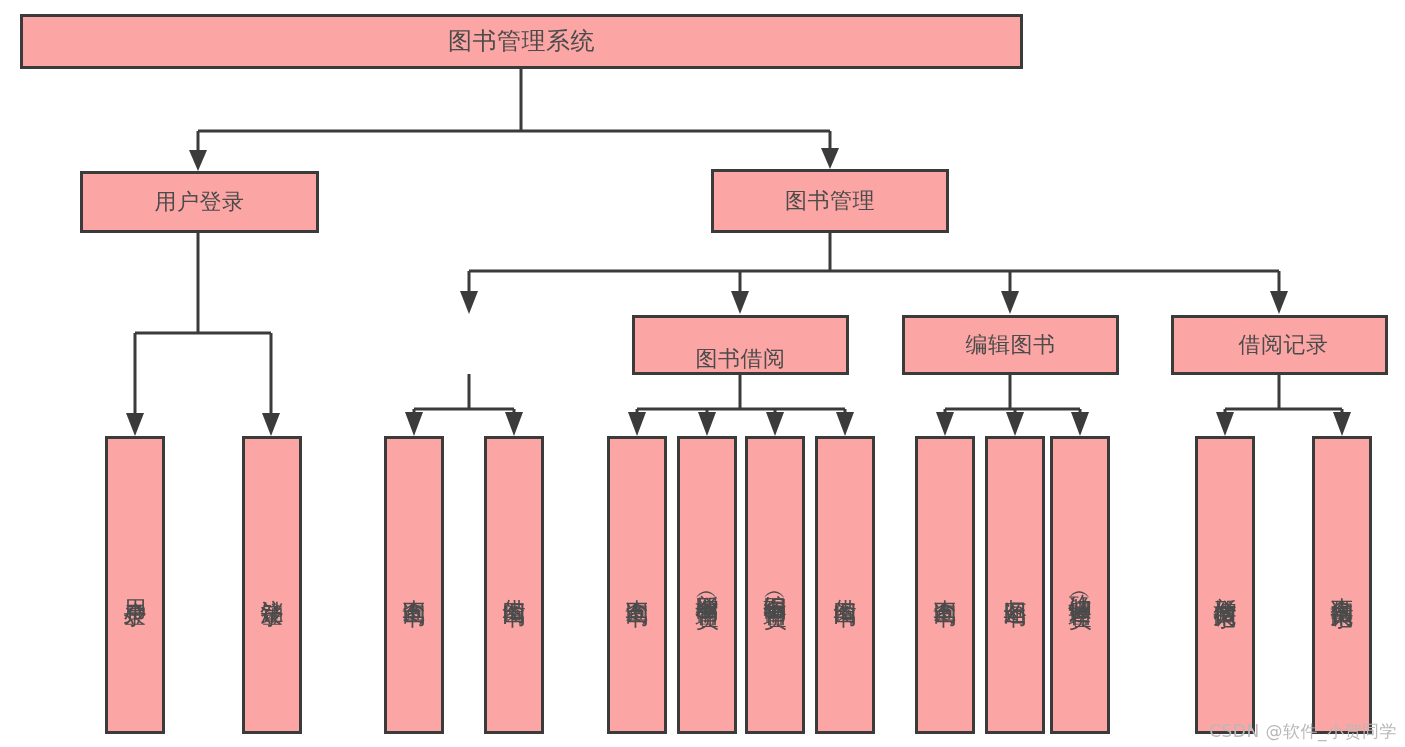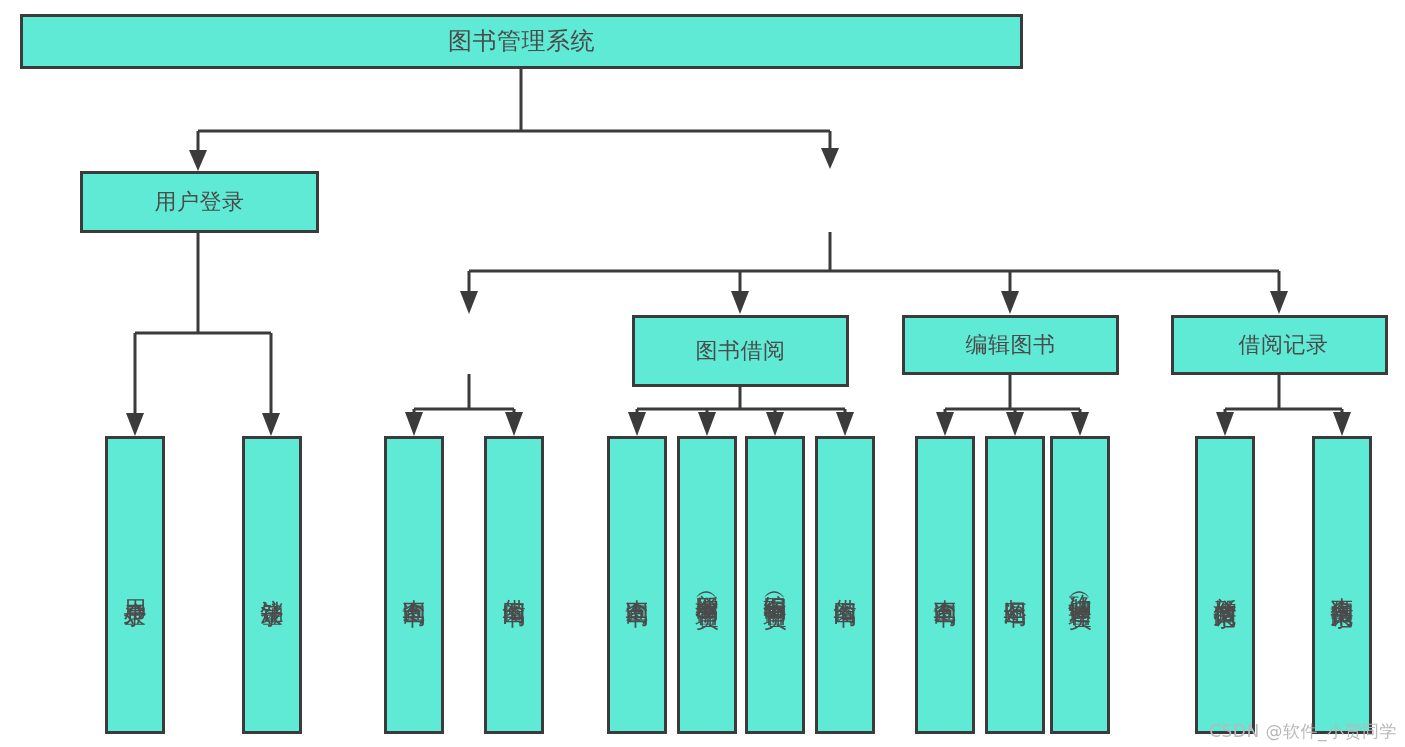--- a/index.html
+++ b/index.html
@@ -32,21 +32,21 @@
     fill: none;
     stroke-linecap: butt;
   }
   svg.wires polygon {
     fill: #3b3b3b;
   }
   .node {
     position: absolute;
     box-sizing: border-box;
     border: 3px solid #3b3b3b;
-    background: #5eead4;
+    background: #fca5a5;
     display: flex;
     align-items: center;
     justify-content: center;
     color: #4a4a4a;
     text-align: center;
   }
   .node .label {
     display: block;
     line-height: 1.18;
     letter-spacing: 0.5px;
@@ -155,22 +155,25 @@
     <polygon points="1333,412 1351,412 1342,436"></polygon>
   </svg>
 
   <div class="node h root" style="left:20px; top:14px; width:1003px; height:55px;">
     <span class="label">图书管理系统</span>
   </div>
 
   <div class="node h" style="left:80px; top:171px; width:239px; height:62px;">
     <span class="label">用户登录</span>
   </div>
-
-  <div class="node h" style="left:632px; top:315px; width:217px; height:72px;">
+  <div class="node h" style="left:711px; top:169px; width:238px; height:64px;">
+    <span class="label">图书管理</span>
+  </div>
+
+  <div class="node h" style="left:632px; top:315px; width:217px; height:60px;align-items:flex-end;">
     <span class="label">图书借阅</span>
   </div>
   <div class="node h" style="left:902px; top:315px; width:217px; height:60px;">
     <span class="label">编辑图书</span>
   </div>
   <div class="node h" style="left:1171px; top:315px; width:217px; height:60px;padding-left:8px;">
     <span class="label">借阅记录</span>
   </div>
 
   <div class="node v" style="left:105px; top:436px; width:60px; height:298px;">

